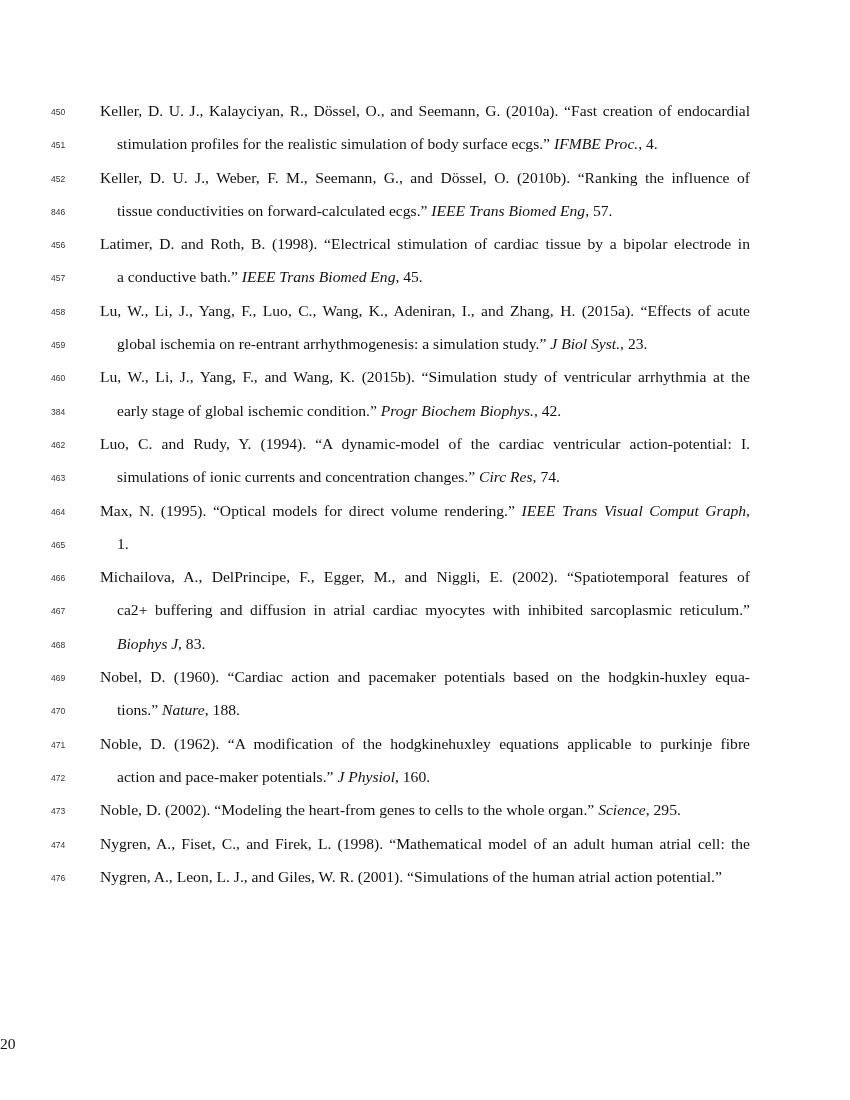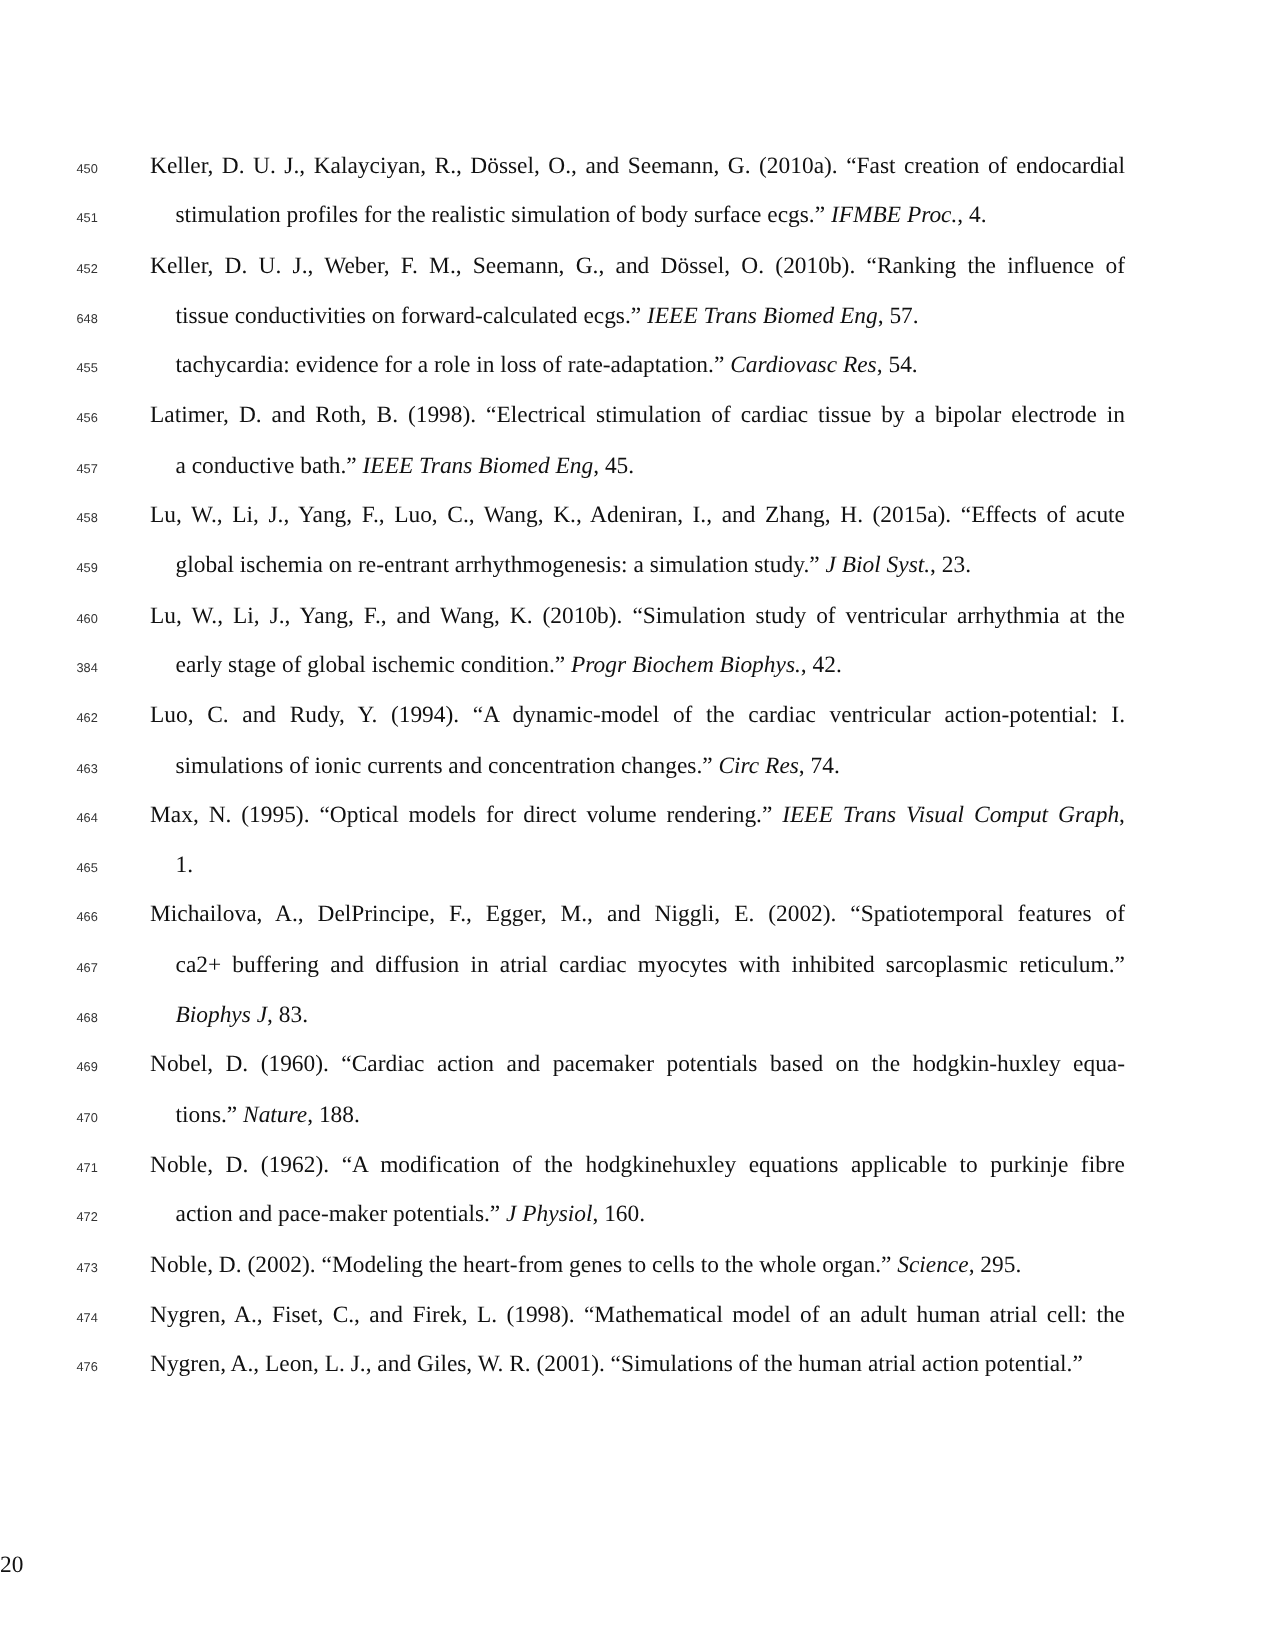--- a/index.html
+++ b/index.html
@@ -31,29 +31,25 @@
         <span class="lnum">451</span>
         <span class="txt cont last"><span>stimulation profiles for the realistic simulation of body surface ecgs.” </span><i>IFMBE Proc.</i><span>, 4.</span></span>
       </div>
     </div>
     <div class="ref">
       <div class="line">
         <span class="lnum">452</span>
         <span class="txt"><span>Keller, D. U. J., Weber, F. M., Seemann, G., and Dössel, O. (2010b). “Ranking the influence of</span></span>
       </div>
       <div class="line">
-        <span class="lnum">648</span>
+        <span class="lnum">846</span>
         <span class="txt cont last"><span>tissue conductivities on forward-calculated ecgs.” </span><i>IEEE Trans Biomed Eng</i><span>, 57.</span></span>
       </div>
     </div>
     <div class="ref">
-      <div class="line">
-        <span class="lnum">455</span>
-        <span class="txt cont last"><span>tachycardia: evidence for a role in loss of rate-adaptation.” </span><i>Cardiovasc Res</i><span>, 54.</span></span>
-      </div>
     </div>
     <div class="ref">
       <div class="line">
         <span class="lnum">456</span>
         <span class="txt"><span>Latimer, D. and Roth, B. (1998). “Electrical stimulation of cardiac tissue by a bipolar electrode in</span></span>
       </div>
       <div class="line">
         <span class="lnum">457</span>
         <span class="txt cont last"><span>a conductive bath.” </span><i>IEEE Trans Biomed Eng</i><span>, 45.</span></span>
       </div>
@@ -64,21 +60,21 @@
         <span class="txt"><span>Lu, W., Li, J., Yang, F., Luo, C., Wang, K., Adeniran, I., and Zhang, H. (2015a). “Effects of acute</span></span>
       </div>
       <div class="line">
         <span class="lnum">459</span>
         <span class="txt cont last"><span>global ischemia on re-entrant arrhythmogenesis: a simulation study.” </span><i>J Biol Syst.</i><span>, 23.</span></span>
       </div>
     </div>
     <div class="ref">
       <div class="line">
         <span class="lnum">460</span>
-        <span class="txt"><span>Lu, W., Li, J., Yang, F., and Wang, K. (2010b). “Simulation study of ventricular arrhythmia at the</span></span>
+        <span class="txt"><span>Lu, W., Li, J., Yang, F., and Wang, K. (2015b). “Simulation study of ventricular arrhythmia at the</span></span>
       </div>
       <div class="line">
         <span class="lnum">384</span>
         <span class="txt cont last"><span>early stage of global ischemic condition.” </span><i>Progr Biochem Biophys.</i><span>, 42.</span></span>
       </div>
     </div>
     <div class="ref">
       <div class="line">
         <span class="lnum">462</span>
         <span class="txt"><span>Luo, C. and Rudy, Y. (1994). “A dynamic-model of the cardiac ventricular action-potential: I.</span></span>

